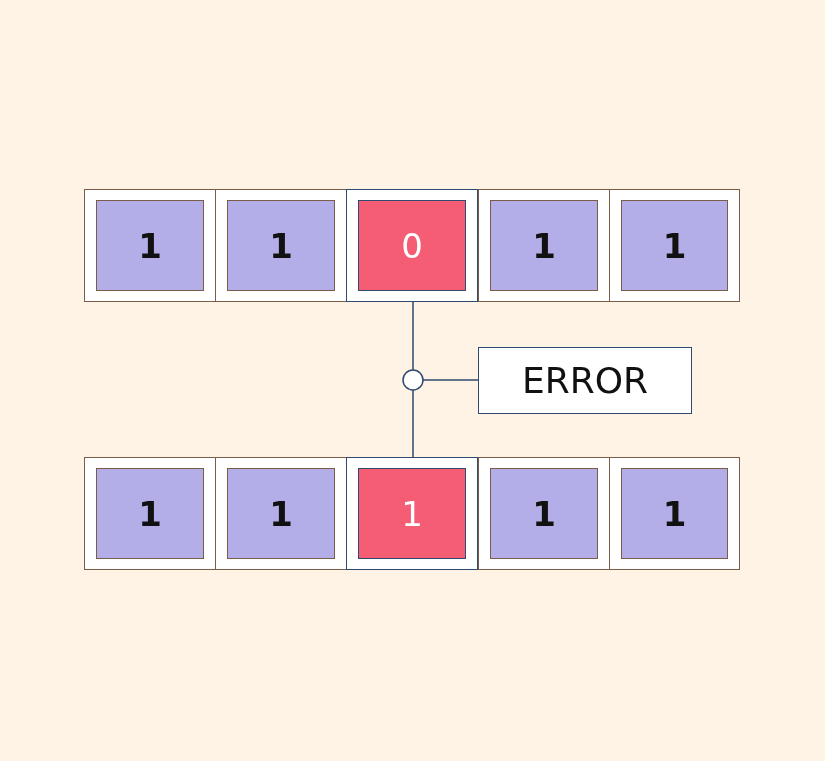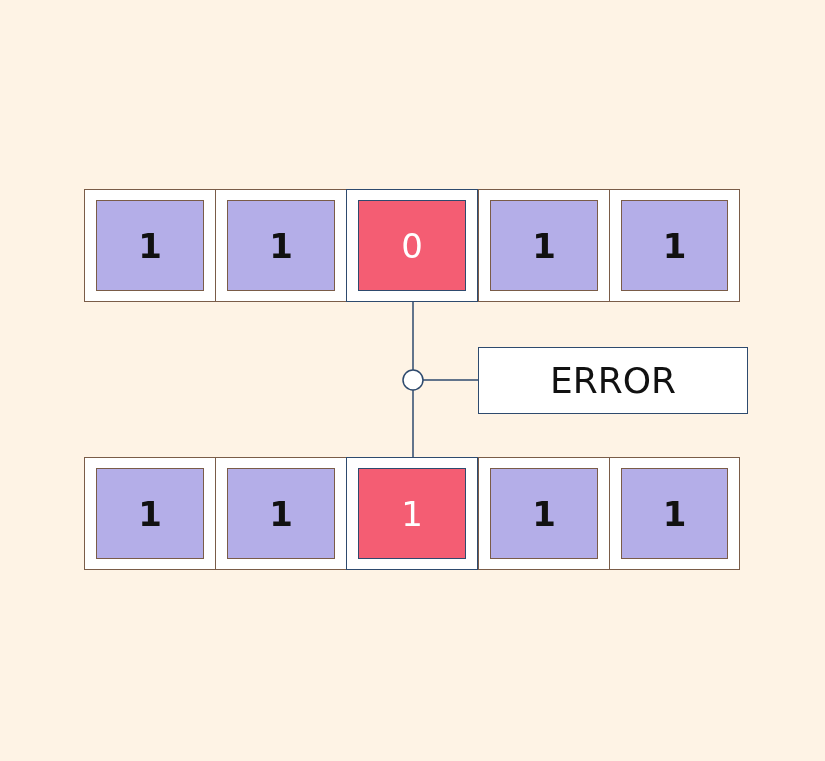--- a/index.html
+++ b/index.html
@@ -29,21 +29,21 @@
       font-size: 34px; font-weight: bold; color: #111111;
     }
     .cell.flagged .inner {
       background: #F45D73;
       border-color: #2E4A6E;
       color: #FFFFFF;
       font-weight: normal;
     }
     svg.connector { position: absolute; left: 0; top: 0; z-index: 1; }
     .error-box {
-      position: absolute; left: 478px; top: 347px; width: 270px; height: 67px;
+      position: absolute; left: 478px; top: 347px; width: 214px; height: 67px;
       background: #FFFFFF;
       border: 1.5px solid #2E4A6E;
       box-sizing: border-box;
       display: flex; align-items: center; justify-content: center;
       font-size: 36px; color: #111111;
       font-family: "DejaVu Sans", sans-serif;
       z-index: 2;
     }
   </style>
 </head>

